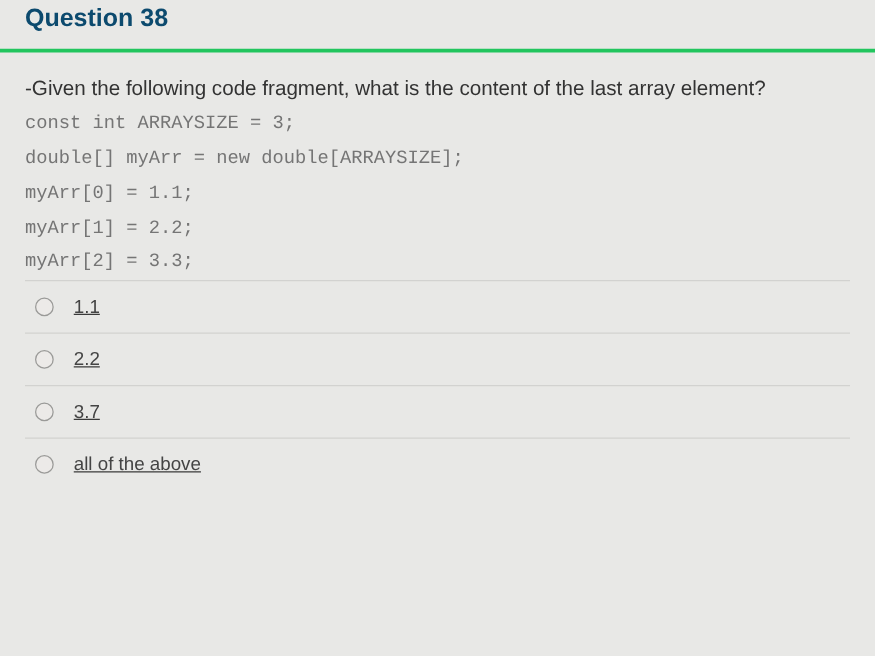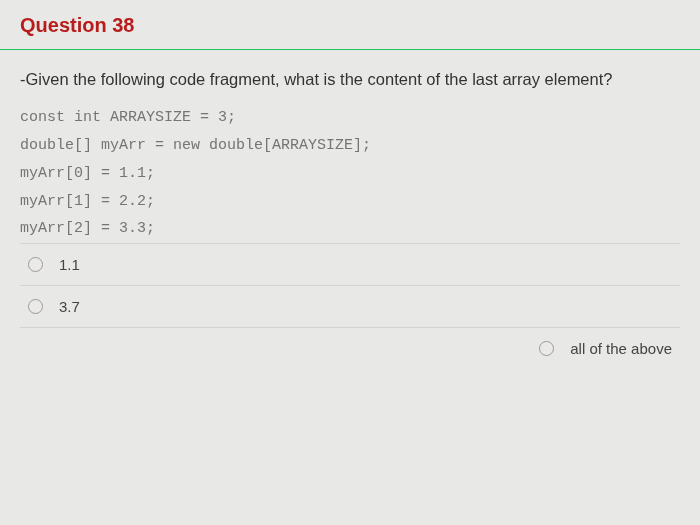--- a/index.html
+++ b/index.html
@@ -8,55 +8,55 @@
     height: 525px;
     background: #e8e8e6;
     font-family: Arial, Helvetica, sans-serif;
     color: #3a3a3a;
     overflow: hidden;
   }
   .container {
     padding: 0;
   }
   .question-header {
-    padding: 14px 20px 12px 20px;
-    border-bottom: 1px solid #22c55e;
+    padding: 4px 20px 12px 20px;
+    border-bottom: 3px solid #22c55e;
     font-size: 20px;
     font-weight: 600;
-    color: #b91c1c;
+    color: #0c4a6e;
   }
   .question-body {
     padding: 18px 20px 10px 20px;
   }
   .prompt {
     font-size: 16.5px;
     color: #333;
-    margin-bottom: 14px;
+    margin-bottom: 3px;
     line-height: 1.35;
   }
   .code-block {
     font-family: "Courier New", Courier, monospace;
     font-size: 15px;
     color: #757575;
     line-height: 1.85;
     white-space: pre;
   }
   .options {
     border-top: 1px solid #d2d2d0;
+    text-decoration: underline;
   }
   .option-row {
     display: flex;
     align-items: center;
     padding: 12px 8px 12px 8px;
     border-bottom: 1px solid #d2d2d0;
     cursor: pointer;
   }
   .option-row:last-child {
     border-bottom: none;
-    justify-content: flex-end;
   }
   .radio {
     width: 15px;
     height: 15px;
     border: 1.5px solid #9a9a98;
     border-radius: 50%;
     margin-right: 16px;
     flex-shrink: 0;
     background: #eceae8;
   }
@@ -77,20 +77,24 @@
 myArr[0] = 1.1;
 myArr[1] = 2.2;
 myArr[2] = 3.3;</div>
     <div class="options">
       <div class="option-row">
         <span class="radio"></span>
         <span class="option-label">1.1</span>
       </div>
       <div class="option-row">
         <span class="radio"></span>
+        <span class="option-label">2.2</span>
+      </div>
+      <div class="option-row">
+        <span class="radio"></span>
         <span class="option-label">3.7</span>
       </div>
       <div class="option-row">
         <span class="radio"></span>
         <span class="option-label">all of the above</span>
       </div>
     </div>
   </div>
 </div>
 

